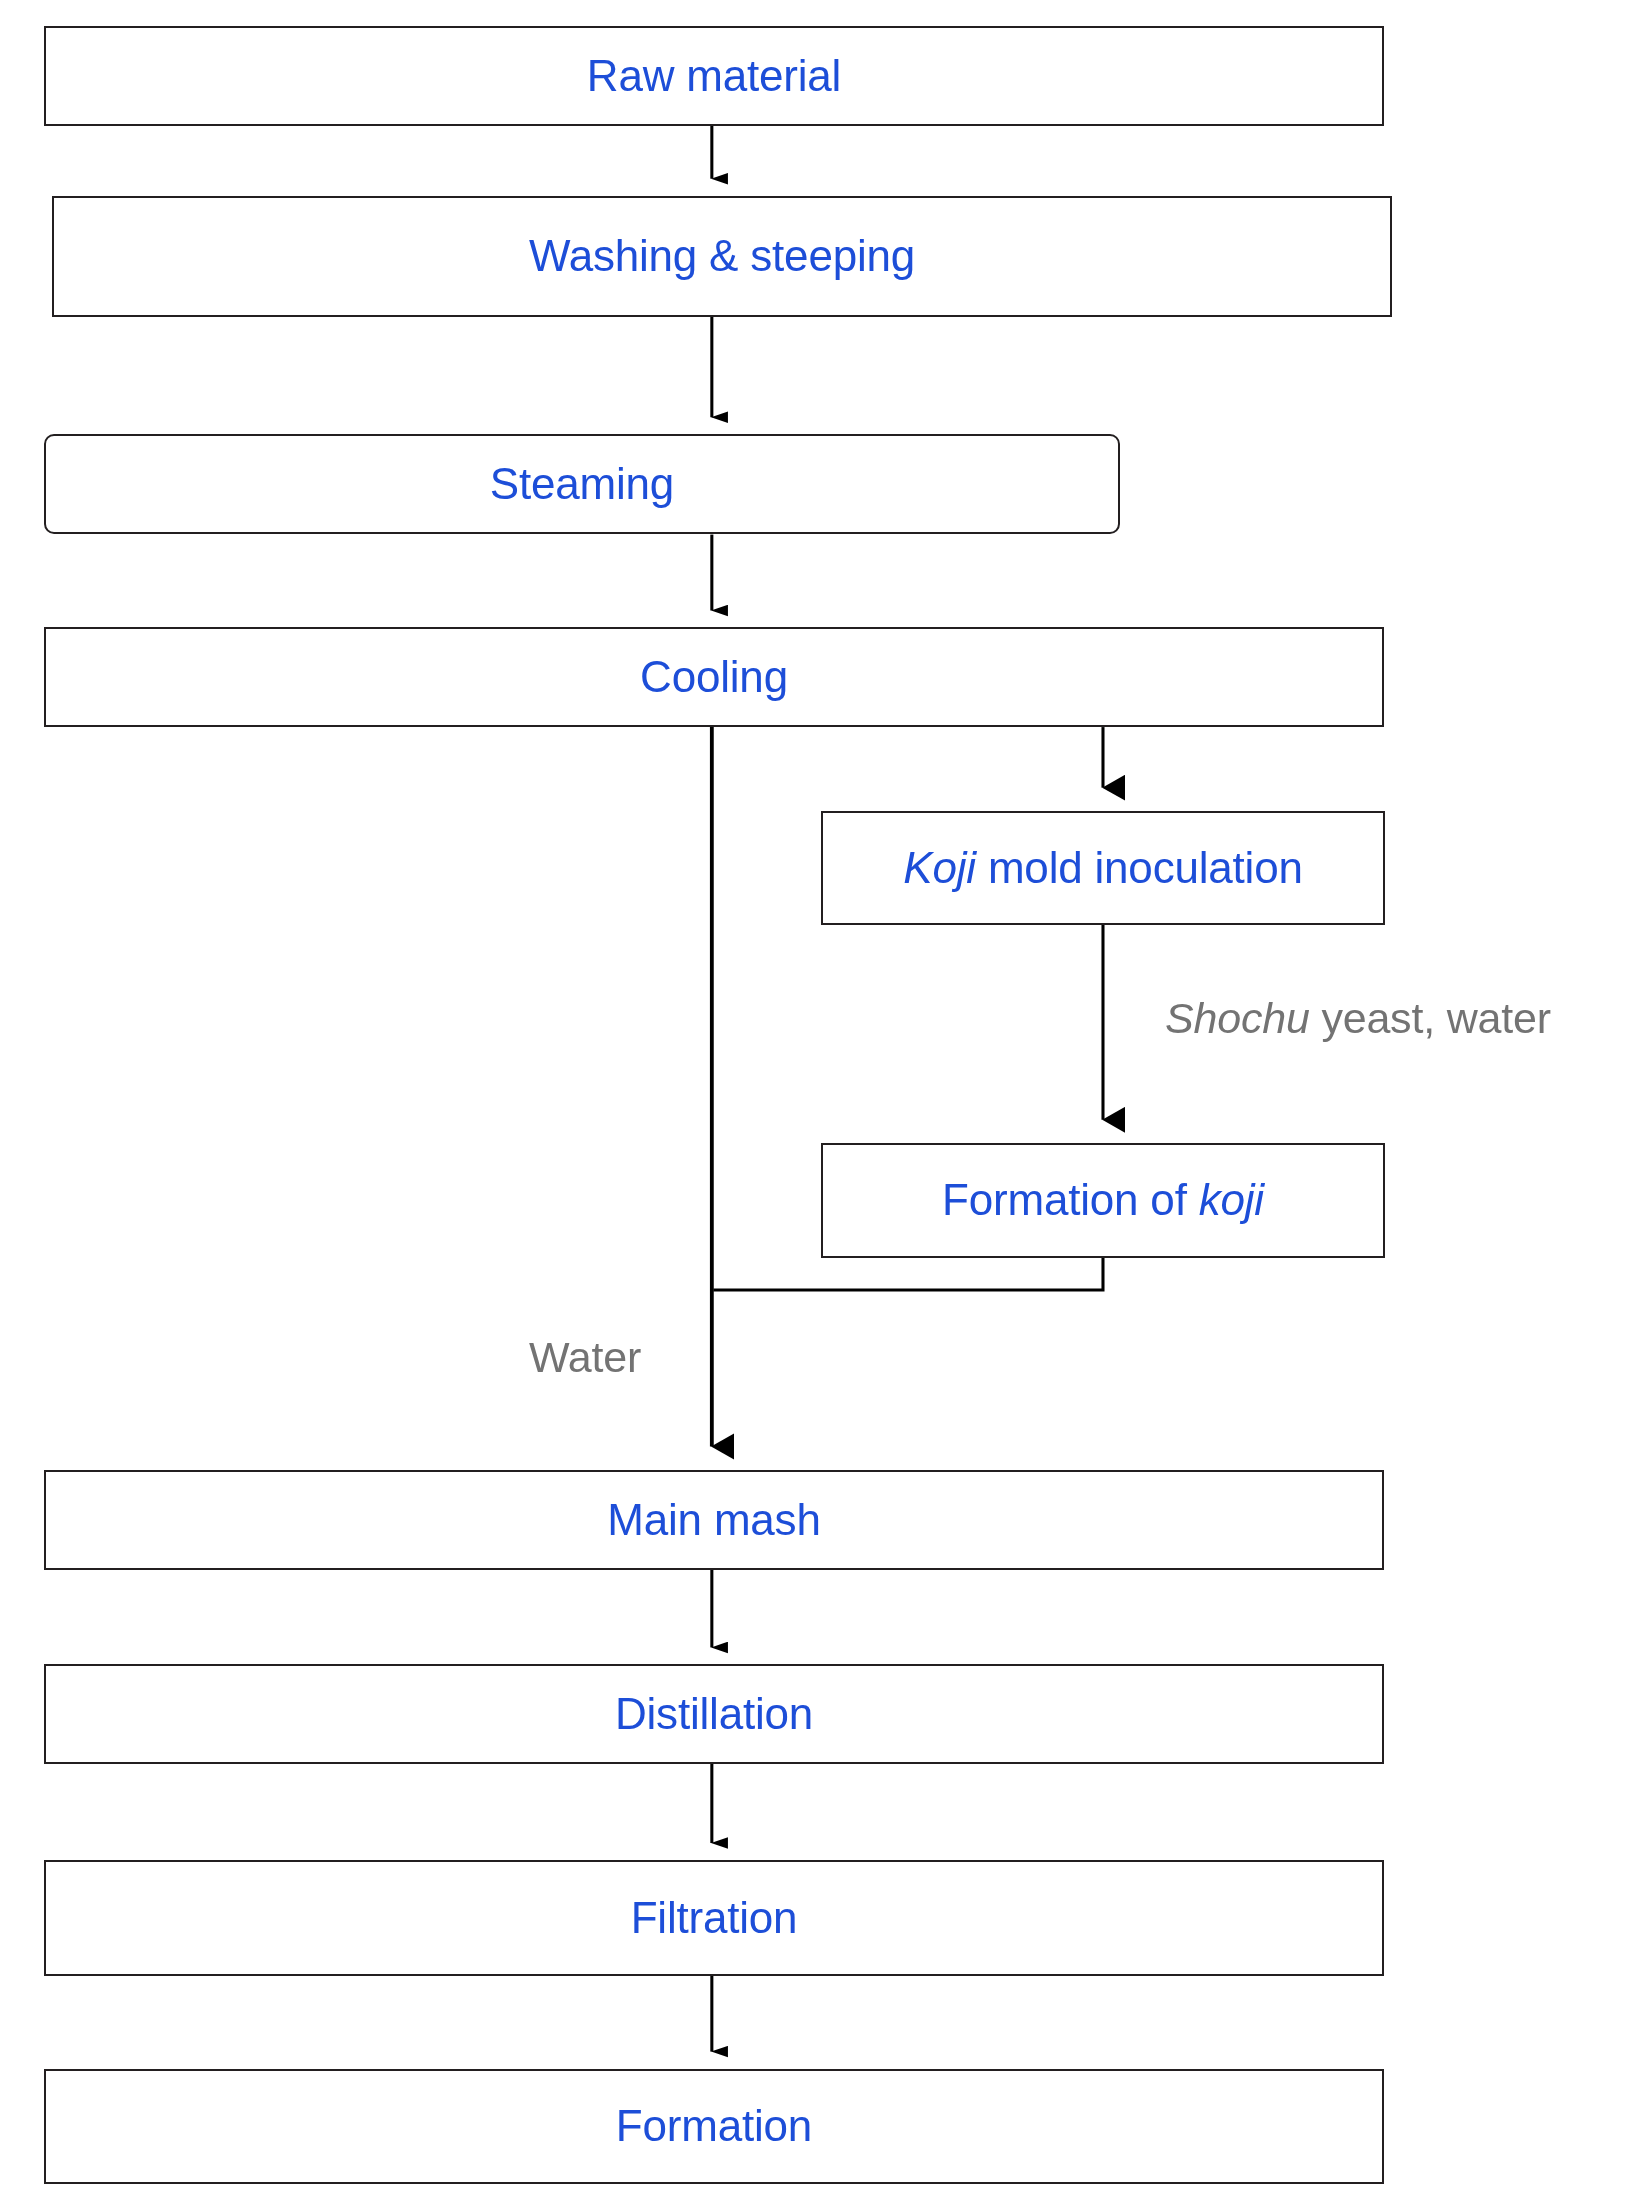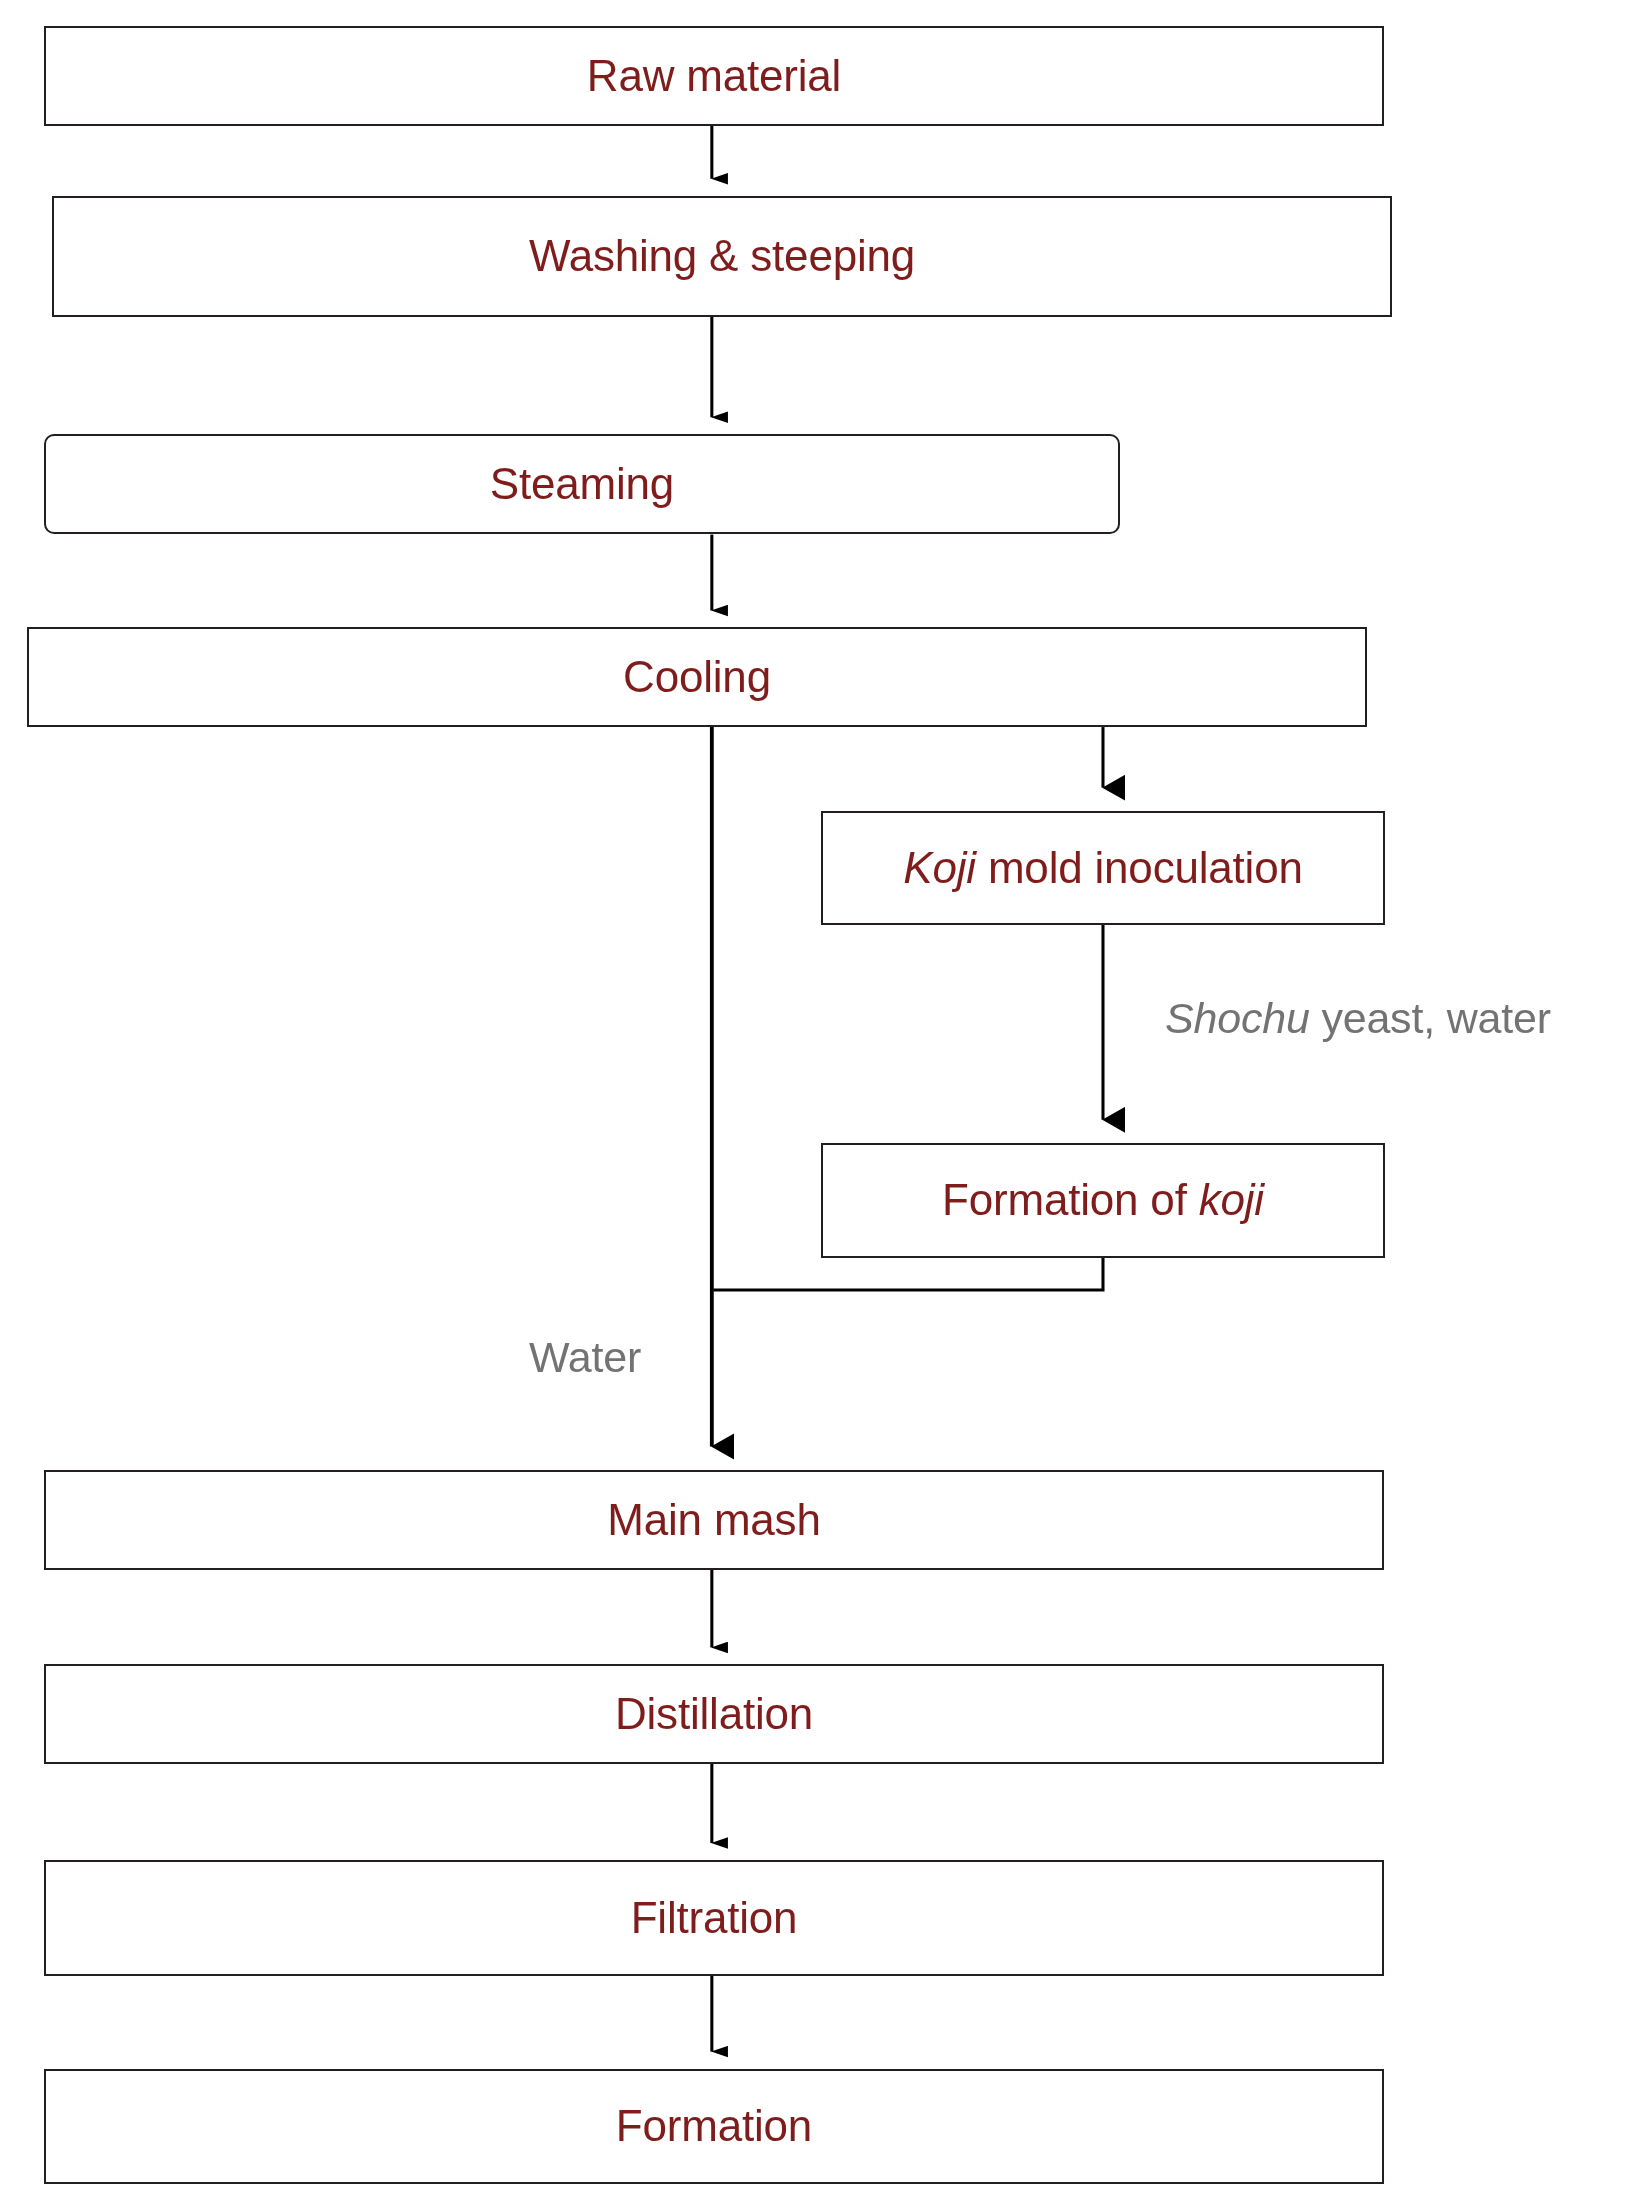--- a/index.html
+++ b/index.html
@@ -24,21 +24,21 @@
     height: 2205px;
   }
   .node {
     position: absolute;
     box-sizing: border-box;
     border: 2.3px solid #231f20;
     background: #ffffff;
     display: flex;
     align-items: center;
     justify-content: center;
-    color: #7f1d1d;
+    color: #1d4ed8;
     font-size: 44px;
     line-height: 1.05;
     white-space: nowrap;
     letter-spacing: -0.2px;
   }
   .node .lbl { display: inline; }
   .node .it { font-style: italic; }
   .edge-label {
     position: absolute;
     color: #737373;
@@ -90,21 +90,21 @@
   </div>
 
   <div class="node" style="left:52px; top:196px; width:1340px; height:121px;">
     <span class="lbl">Washing &amp; steeping</span>
   </div>
 
   <div class="node" style="left:44px; top:434px; width:1076px; height:100px;border-radius:10px;">
     <span class="lbl">Steaming</span>
   </div>
 
-  <div class="node" style="left:27px; top:627px; width:1340px; height:100px;">
+  <div class="node" style="left:44px; top:627px; width:1340px; height:100px;">
     <span class="lbl">Cooling</span>
   </div>
 
   <div class="node" style="left:821px; top:811px; width:564px; height:114px;">
     <span><span class="it">Koji</span><span> mold inoculation</span></span>
   </div>
 
   <div class="node" style="left:821px; top:1143px; width:564px; height:115px;">
     <span><span>Formation of </span><span class="it">koji</span></span>
   </div>

